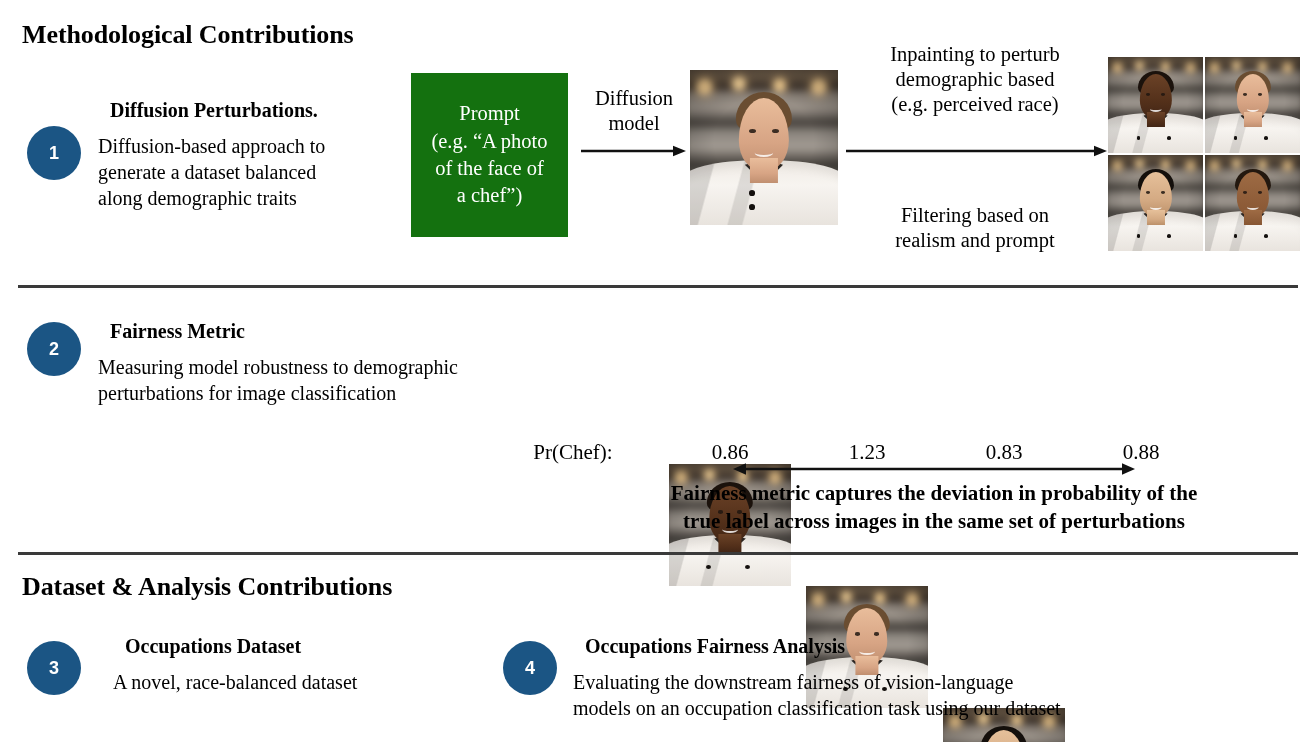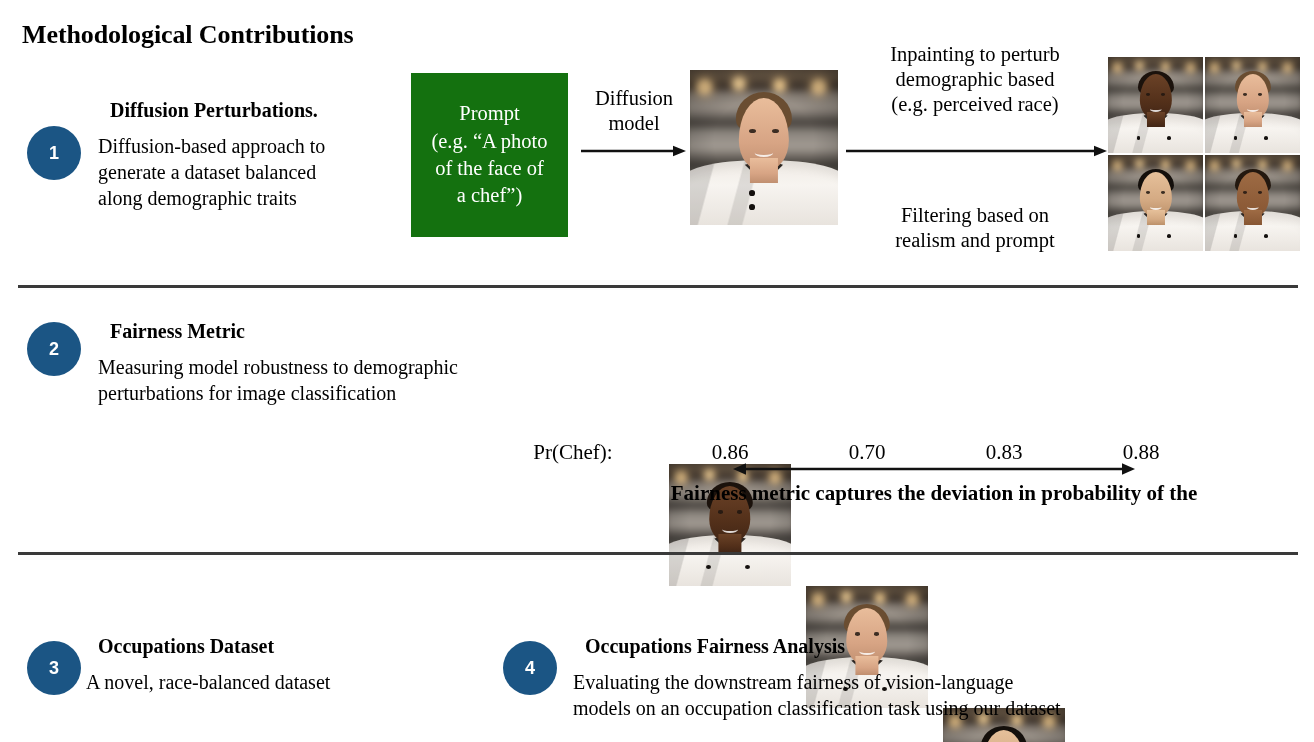--- a/index.html
+++ b/index.html
@@ -407,42 +407,44 @@
     <div class="vign"></div>
 
     <div class="hair"></div>
     <div class="head"></div>
 
   </div>
 
   <div class="abs prob-label" style="left:488px; top:440px; width:170px;">Pr(Chef):</div>
 
   <div class="abs prob-value" style="left:669px; top:440px; width:122px;">0.86</div>
-  <div class="abs prob-value" style="left:806px; top:440px; width:122px;">0.70</div>
+  <div class="abs prob-value" style="left:806px; top:440px; width:122px;">1.23</div>
   <div class="abs prob-value" style="left:943px; top:440px; width:122px;">0.83</div>
   <div class="abs prob-value" style="left:1080px; top:440px; width:122px;text-align:center;">0.88</div>
 
   <svg class="abs arrow-svg" style="left:733px; top:461px;" width="402" height="16">
     <line x1="13" y1="8" x2="389" y2="8" stroke="#111111" stroke-width="2.6"></line>
     <polygon points="13,2.2 0,8 13,13.8" fill="#111111"></polygon>
     <polygon points="389,2.2 402,8 389,13.8" fill="#111111"></polygon>
   </svg>
 
   <div class="abs caption" style="left:608px; top:480px; width:652px;font-weight:bold;">
     <div>Fairness metric captures the deviation in probability of the</div>
+    <div>true label across images in the same set of perturbations</div>
   </div>
 
   <div class="abs divider" style="left:18px; top:552px; width:1280px;"></div>
 
+  <div class="abs section-heading" style="left:22px; top:572px;">Dataset &amp; Analysis Contributions</div>
 
   <div class="abs badge" style="left:27px; top:641px; width:54px; height:54px;">
     <span>3</span>
   </div>
 
-  <div class="abs item-block" style="left:86px; top:622px; width:340px;">
+  <div class="abs item-block" style="left:113px; top:622px; width:340px;">
     <p class="item-title">Occupations Dataset</p>
     <p class="item-body">A novel, race-balanced dataset</p>
   </div>
 
   <div class="abs badge" style="left:503px; top:641px; width:54px; height:54px;">
     <span>4</span>
   </div>
 
   <div class="abs item-block" style="left:573px; top:622px; width:700px;">
     <p class="item-title">Occupations Fairness Analysis</p>

